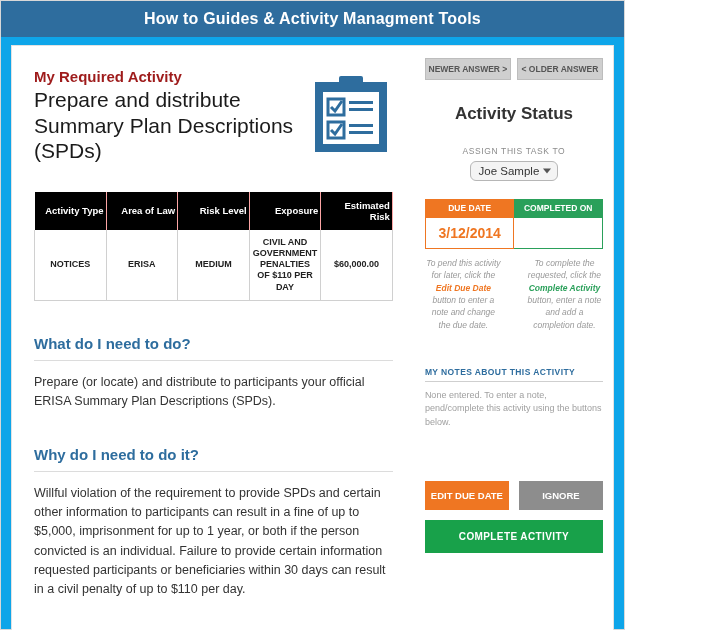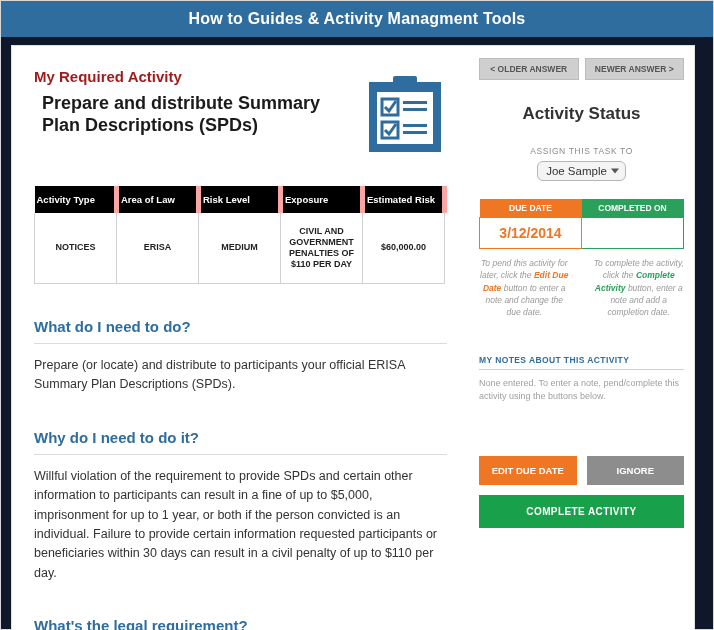--- a/index.html
+++ b/index.html
@@ -8,23 +8,23 @@
   }
   body {
     width: 714px;
     height: 630px;
     background: #ffffff;
     font-family: "Liberation Sans", sans-serif;
     overflow: hidden;
   }
   .app {
     position: relative;
-    width: 714px;
+    width: 625px;
     height: 630px;
-    background: #0f172a;
+    background: #0ea5e9;
     box-sizing: border-box;
     border: 1px solid #d8d8d8;
   }
   
   .titlebar {
     height: 36px;
     background: #2e6d9e;
     color: #ffffff;
     display: flex;
     align-items: center;
@@ -66,24 +66,24 @@
   }
   .hdr-text { flex: 1 1 auto; padding-right: 8px;}
   .kicker {
     color: #9e1b1b;
     font-size: 15px;
     font-weight: bold;
     margin: 0 0 2px 0;
   }
   .main-title {
     color: #1b1b1b;
-    font-size: 18px;
-    font-weight: bold;
+    font-size: 21px;
+    font-weight: normal;
     line-height: 1.22;
-    margin: 8px;
+    margin: 0;
   }
   .clipboard {
     width: 84px;
     height: 84px;
     position: relative;
     flex: 0 0 auto;
     margin-top: 6px;
   }
   
   .attr-table {
@@ -91,22 +91,22 @@
     border-collapse: collapse;
     margin-top: 28px;
     table-layout: fixed;
   }
   .attr-table thead th {
     background: #000000;
     color: #ffffff;
     font-size: 9.5px;
     font-weight: bold;
     padding: 8px 2px;
-    text-align: left;
-    border-right: 5px solid #fca5a5;
+    text-align: right;
+    border-right: 1px solid #fca5a5;
   }
   .attr-table tbody td {
     border: 1px solid #d0d0d0;
     border-top: none;
     font-size: 9px;
     text-align: center;
     color: #222;
     height: 62px;
     padding: 4px 3px;
     vertical-align: middle;
@@ -343,22 +343,22 @@
       <h2 class="qa-q">Why do I need to do it?</h2>
       <hr class="qa-rule">
       <p class="qa-a">Willful violation of the requirement to provide SPDs and certain other information to participants can result in a fine of up to $5,000, imprisonment for up to 1 year, or both if the person convicted is an individual. Failure to provide certain information requested participants or beneficiaries within 30 days can result in a civil penalty of up to $110 per day.</p>
 
       <h2 class="qa-q">What's the legal requirement?</h2>
     </div>
 
     <div class="right-panel">
 
       <div class="answer-nav">
+        <div class="nav-btn">NEWER ANSWER &gt;</div>
         <div class="nav-btn">&lt; OLDER ANSWER</div>
-        <div class="nav-btn">NEWER ANSWER &gt;</div>
       </div>
 
       <div class="status-title">Activity Status</div>
 
       <div class="assign-label">ASSIGN THIS TASK TO</div>
       <div class="assign-select-wrap">
         <div class="assign-select">
           <span>Joe Sample</span>
           <span class="caret"></span>
         </div>
@@ -372,21 +372,21 @@
         </tr>
         <tr>
           <td class="td-due">3/12/2014</td>
           <td class="td-done"></td>
         </tr>
       </tbody>
         </table>
 
       <div class="hint-row">
         <div class="hint"><span>To pend this activity for later, click the </span><b class="orange">Edit Due Date</b><span> button to enter a note and change the due date.</span></div>
-        <div class="hint"><span>To complete the activity, click the </span><b class="green">Complete Activity</b><span> button, enter a note and add a completion date.</span></div>
+        <div class="hint"><span>To complete the requested, click the </span><b class="green">Complete Activity</b><span> button, enter a note and add a completion date.</span></div>
       </div>
 
       <div class="notes-head">MY NOTES ABOUT THIS ACTIVITY</div>
       <div class="notes-body">None entered. To enter a note, pend/complete this activity using the buttons below.</div>
 
       <div class="btn-row">
         <div class="btn btn-edit">EDIT DUE DATE</div>
         <div class="btn btn-ignore">IGNORE</div>
       </div>
       <div class="btn-complete">COMPLETE ACTIVITY</div>

